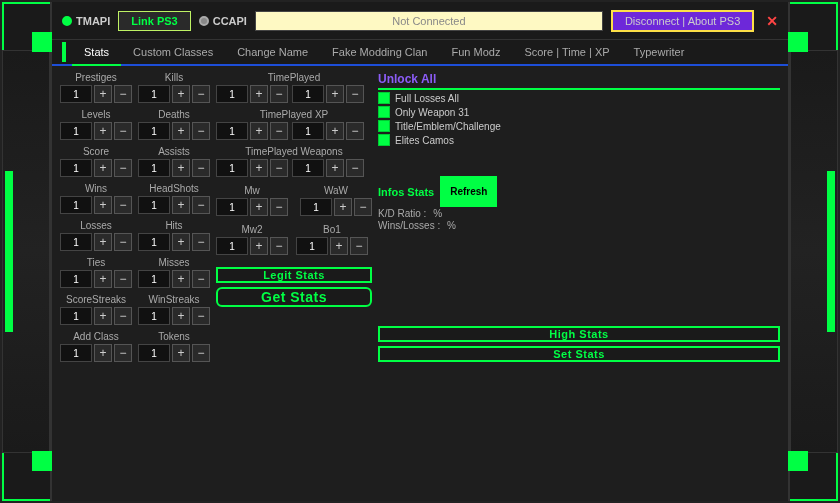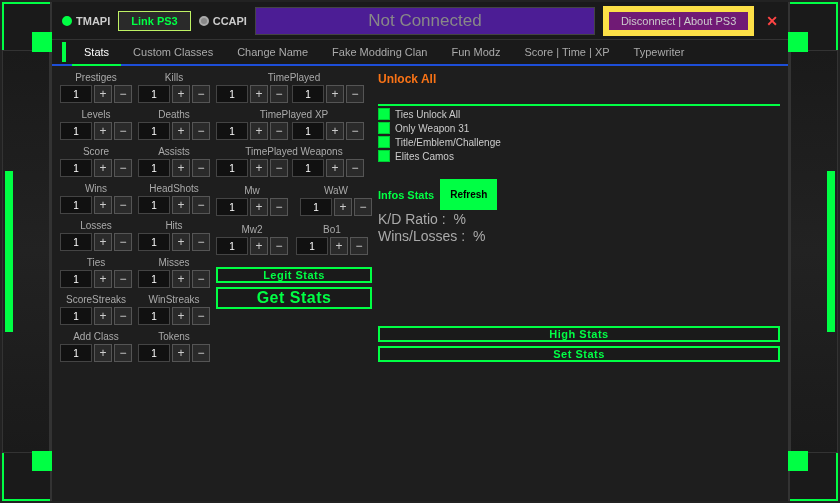--- a/index.html
+++ b/index.html
@@ -103,30 +103,30 @@
       background: #2a2a2a;
       border: 1px solid #bef264;
       color: #00ff44;
       padding: 3px 12px;
       font-size: 11px;
       cursor: pointer;
       font-weight: bold;
     }
     .status-box {
       flex: 1;
-      background: #4c1d95;
+      background: #fef9c3;
       border: 1px solid #444;
       padding: 3px 10px;
       color: #888;
-      font-size: 17px;
+      font-size: 11px;
       text-align: center;
     }
     .disconnect-btn {
-      background: #701a75;
-      border: 6px solid #fde047;
+      background: #6d28d9;
+      border: 2px solid #fde047;
       color: #ccc;
       padding: 3px 12px;
       font-size: 11px;
       cursor: pointer;
     }
     .close-x {
       color: #ff4444;
       font-weight: bold;
       font-size: 14px;
       cursor: pointer;
@@ -196,24 +196,24 @@
       border: 1px solid #555;
       color: #ccc;
       font-size: 12px;
       cursor: pointer;
       display: flex;
       align-items: center;
       justify-content: center;
       line-height: 1;
     }
     .unlock-title {
-      color: #f97316;
+      color: #8b5cf6;
       font-weight: bold;
       font-size: 12px;
-      margin-bottom: 18px;
+      margin-bottom: 2px;
     }
     .checkbox-row {
       display: flex;
       align-items: center;
       gap: 5px;
       margin: 2px 0;
     }
     .cb {
       width: 12px;
       height: 12px;
@@ -240,21 +240,21 @@
       background: #00ff44;
       border: none;
       color: #000;
       padding: 10px 10px;
       font-size: 10px;
       font-weight: bold;
       cursor: pointer;
     }
     .stat-info-row {
       color: #aaa;
-      font-size: 14px;
+      font-size: 10px;
       margin: 1px 0;
     }
     .stat-info-row span { color: #aaa; }
     .big-btn {
       flex: 1;
       height: 30px;
       background: #1a1a1a;
       border: 2px solid #00ff44;
       color: #00ff44;
       font-size: 12px;
@@ -537,48 +537,48 @@
             <div class="stat-controls">
               <input class="stat-input" value="1" style="">
               <button class="ctrl-btn">+</button>
               <button class="ctrl-btn">−</button>
             </div>
           </div>
         </div>
 
         <div style="display:flex; flex-direction:column; gap:4px; margin-top:6px;">
           <button class="big-btn" style="height:26px; font-size:11px;">Legit Stats</button>
-          <button class="big-btn" style="height:26px; font-size:16px;">Get Stats</button>
+          <button class="big-btn" style="height:26px; font-size:14px;border-radius:6px;">Get Stats</button>
         </div>
       </div>
 
       <div style="flex:1; display:flex; flex-direction:column; gap:4px; min-width: 150px;">
 
         <div>
           <div class="unlock-title">Unlock All</div>
           <div class="divider-green"></div>
           <div class="checkbox-row">
             <div class="cb"></div>
-            <span class="cb-label">Ties Unlock All</span>
+            <span class="cb-label">Full Losses All</span>
           </div>
           <div class="checkbox-row">
             <div class="cb"></div>
             <span class="cb-label">Only Weapon 31</span>
           </div>
           <div class="checkbox-row">
             <div class="cb"></div>
             <span class="cb-label">Title/Emblem/Challenge</span>
           </div>
           <div class="checkbox-row">
             <div class="cb"></div>
             <span class="cb-label">Elites Camos</span>
           </div>
         </div>
 
-        <div style="margin-top:7px;">
+        <div style="margin-top:20px;">
           <div class="infos-row">
             <span class="infos-label">Infos Stats</span>
             <button class="refresh-btn">Refresh</button>
           </div>
           <div class="stat-info-row">
             <span>K/D Ratio :</span>
             <span style="margin-left:4px;">%</span>
           </div>
           <div class="stat-info-row">
             <span>Wins/Losses :</span>

